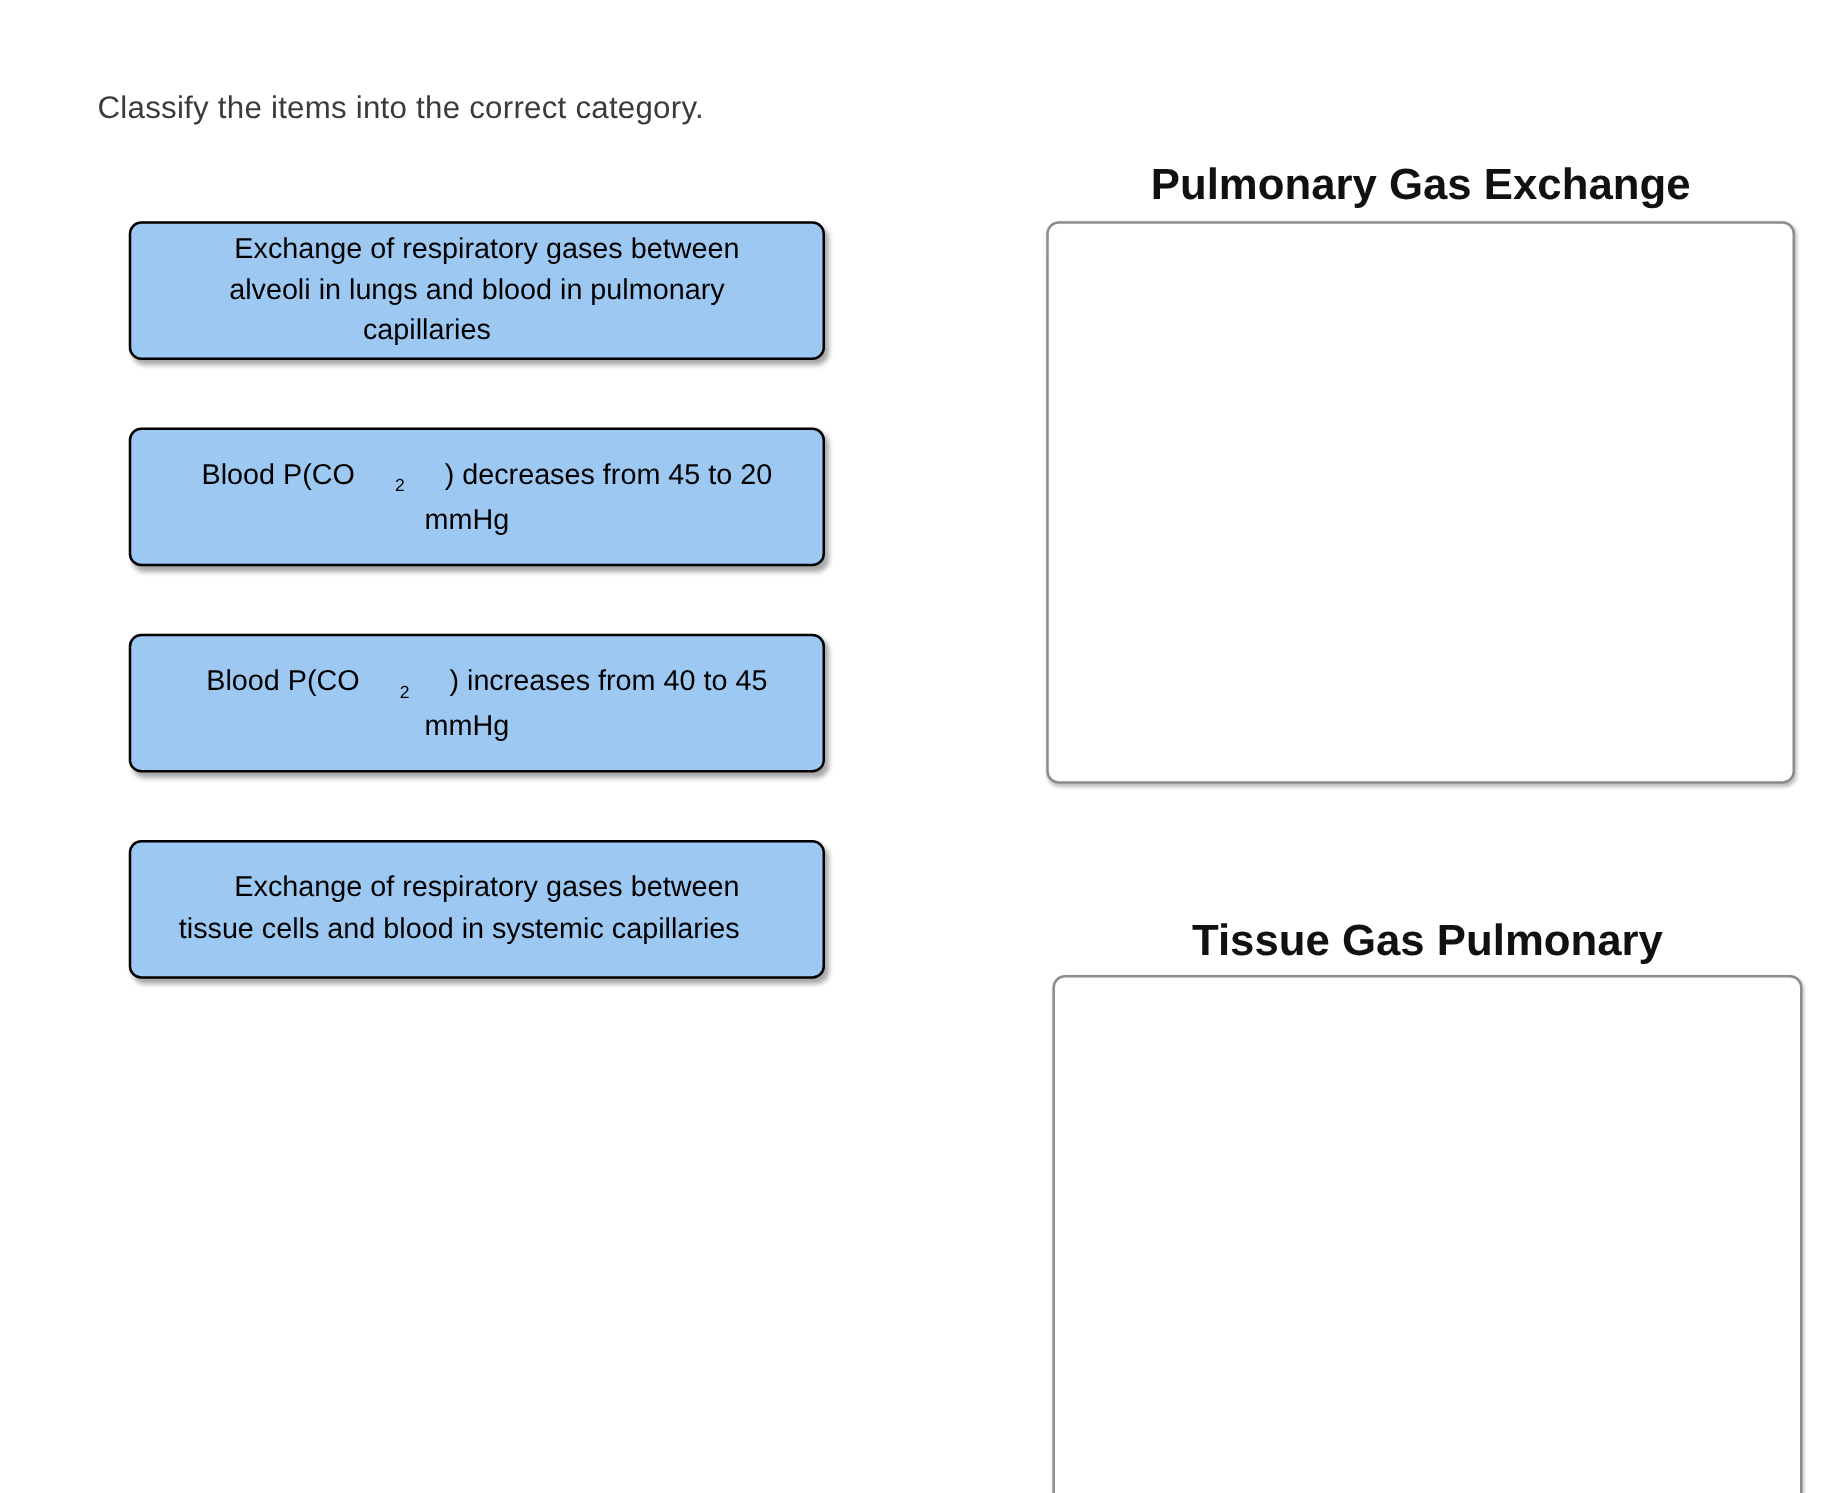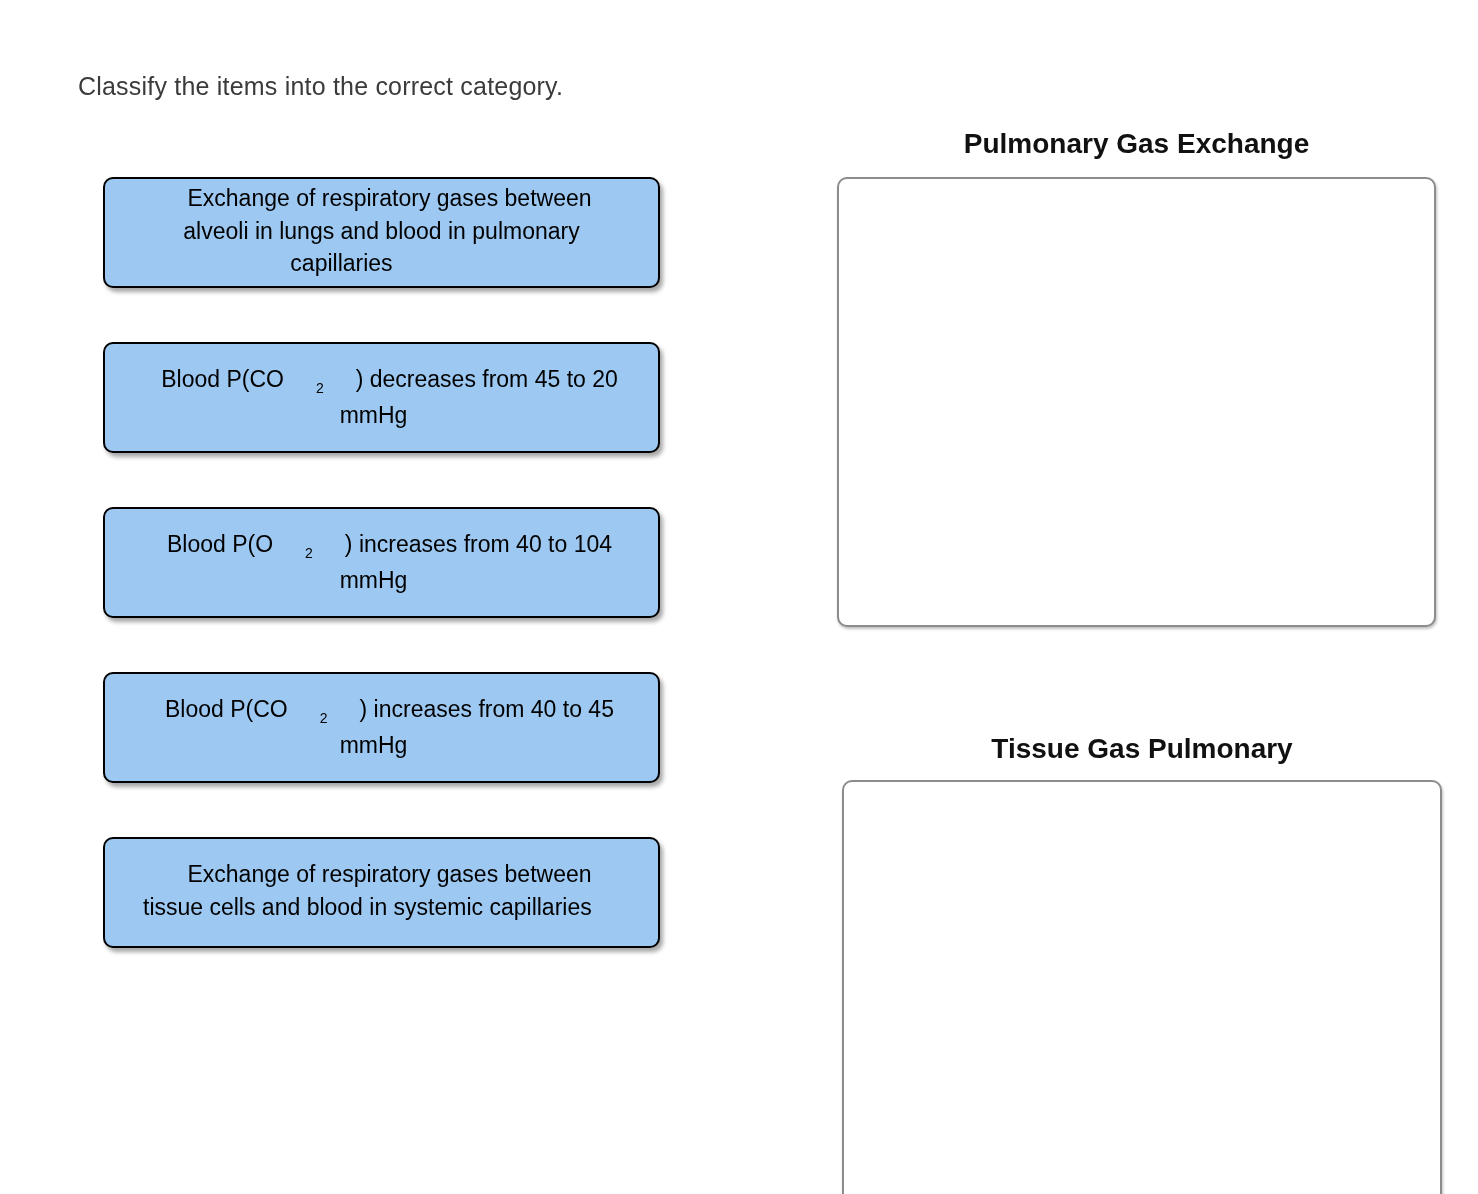--- a/index.html
+++ b/index.html
@@ -58,21 +58,21 @@
     line-height: 1.42;
     color: #000000;
   }
   .sub {
     font-size: 14px;
     vertical-align: -6px;
   }
   .zone-title {
     position: absolute;
     text-align: center;
-    font-size: 28px;
+    font-size: 35px;
     font-weight: 600;
     color: var(--heading-color);
   }
   .zone-title.pulmonary { left: 773px; top: 64px;  width: 599px; }
   .zone-title.tissue    { left: 778px; top: 669px; width: 600px; }
   .dropzone {
     position: absolute;
     background: #ffffff;
     border: 2px solid var(--zone-border);
     border-radius: 10px;
@@ -92,23 +92,20 @@
 
     <div class="card">
       <span class="card-text"><span>Exchange of respiratory gases between alveoli in lungs and blood in pulmonary capillaries</span><span class="sub"></span><span></span></span>
     </div>
 
     <div class="card">
       <span class="card-text"><span>Blood P(CO</span><span class="sub">2</span><span>) decreases from 45 to 20 mmHg</span></span>
     </div>
 
 
-    <div class="card">
-      <span class="card-text"><span>Blood P(O</span><span class="sub">2</span><span>) increases from 40 to 104 mmHg</span></span>
-    </div>
 
     <div class="card">
       <span class="card-text"><span>Blood P(CO</span><span class="sub">2</span><span>) increases from 40 to 45 mmHg</span></span>
     </div>
 
     <div class="card">
       <span class="card-text"><span>Exchange of respiratory gases between tissue cells and blood in systemic capillaries</span><span class="sub"></span><span></span></span>
     </div>
 
   </div>

